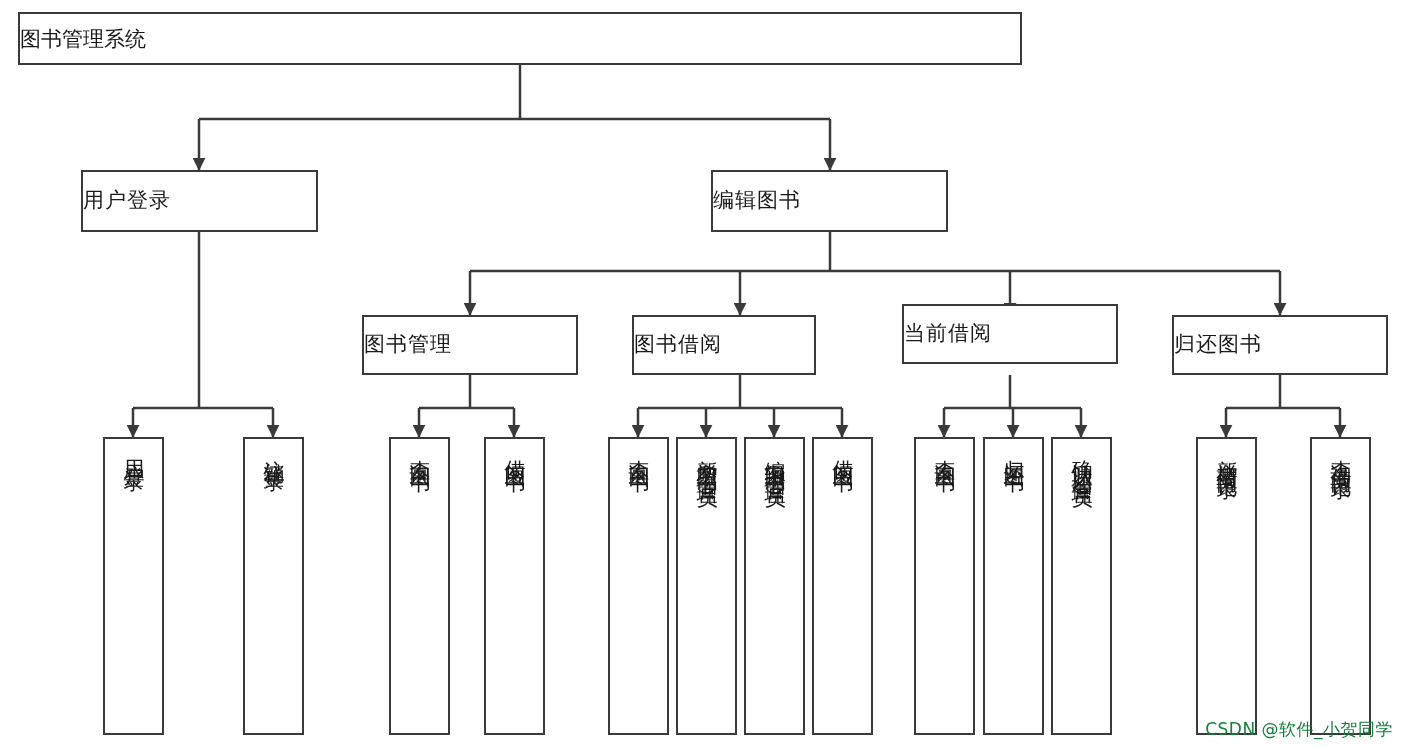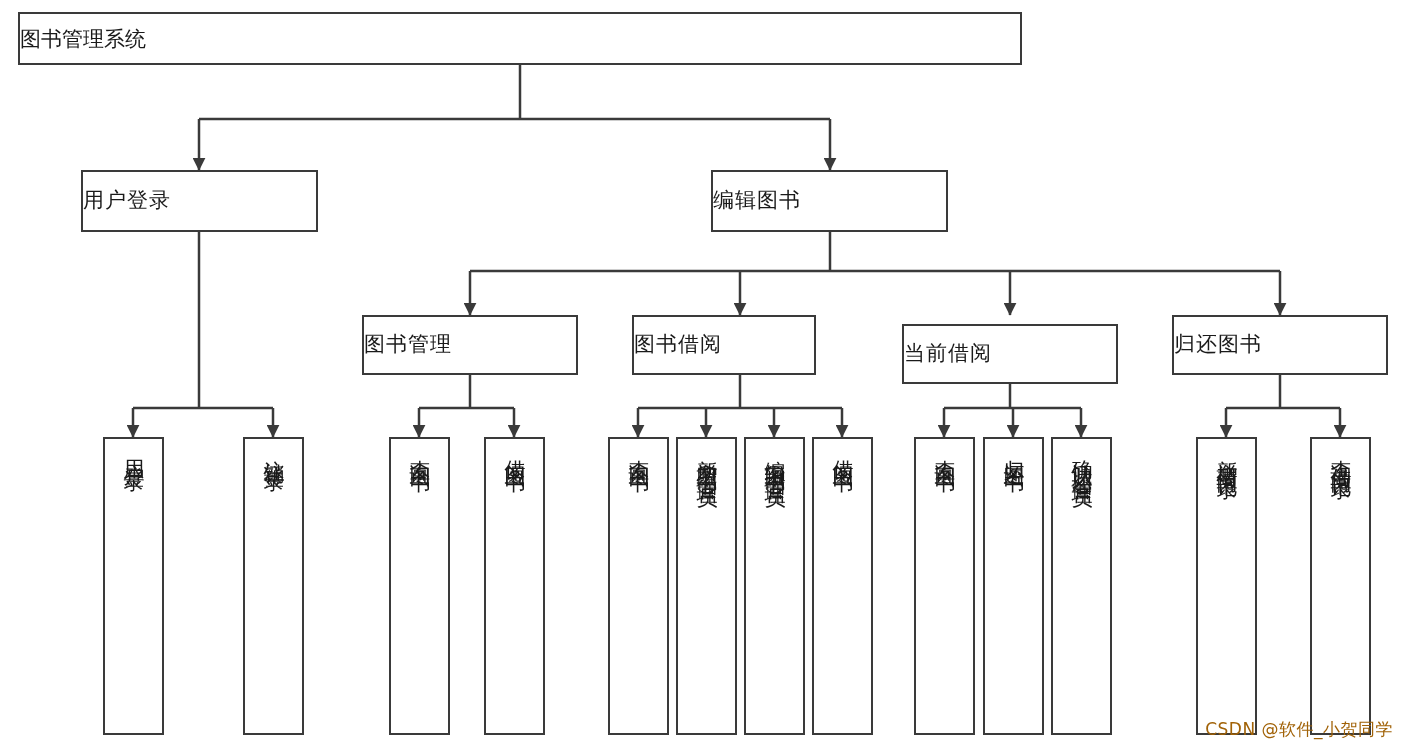--- a/index.html
+++ b/index.html
@@ -53,21 +53,21 @@
   .node-v .vtext {
     writing-mode: vertical-rl;
     text-orientation: upright;
     display: block;
   }
   #watermark {
     position: absolute;
     right: 12px;
     bottom: 6px;
     font-size: 17px;
-    color: #a16207;
+    color: #15803d;
     letter-spacing: 0.5px;
     white-space: nowrap;
     pointer-events: none;
   }
 </style>
 </head>
 <body>
 
 <div id="canvas">
 
@@ -131,21 +131,21 @@
   <div class="node node-h" style="left:711px; top:170px; width:237px; height:62px;">
     <span>编辑图书</span>
   </div>
 
   <div class="node node-h" style="left:362px; top:315px; width:216px; height:60px;">
     <span>图书管理</span>
   </div>
   <div class="node node-h" style="left:632px; top:315px; width:184px; height:60px;">
     <span>图书借阅</span>
   </div>
-  <div class="node node-h" style="left:902px; top:324px; width:216px; height:60px;">
+  <div class="node node-h" style="left:902px; top:304px; width:216px; height:60px;">
     <span>当前借阅</span>
   </div>
   <div class="node node-h" style="left:1172px; top:315px; width:216px; height:60px;">
     <span>归还图书</span>
   </div>
 
   <div class="node node-v" style="left:103px; top:437px; width:61px; height:298px;">
     <span class="vtext">用户登录</span>
   </div>
   <div class="node node-v" style="left:243px; top:437px; width:61px; height:298px;">

